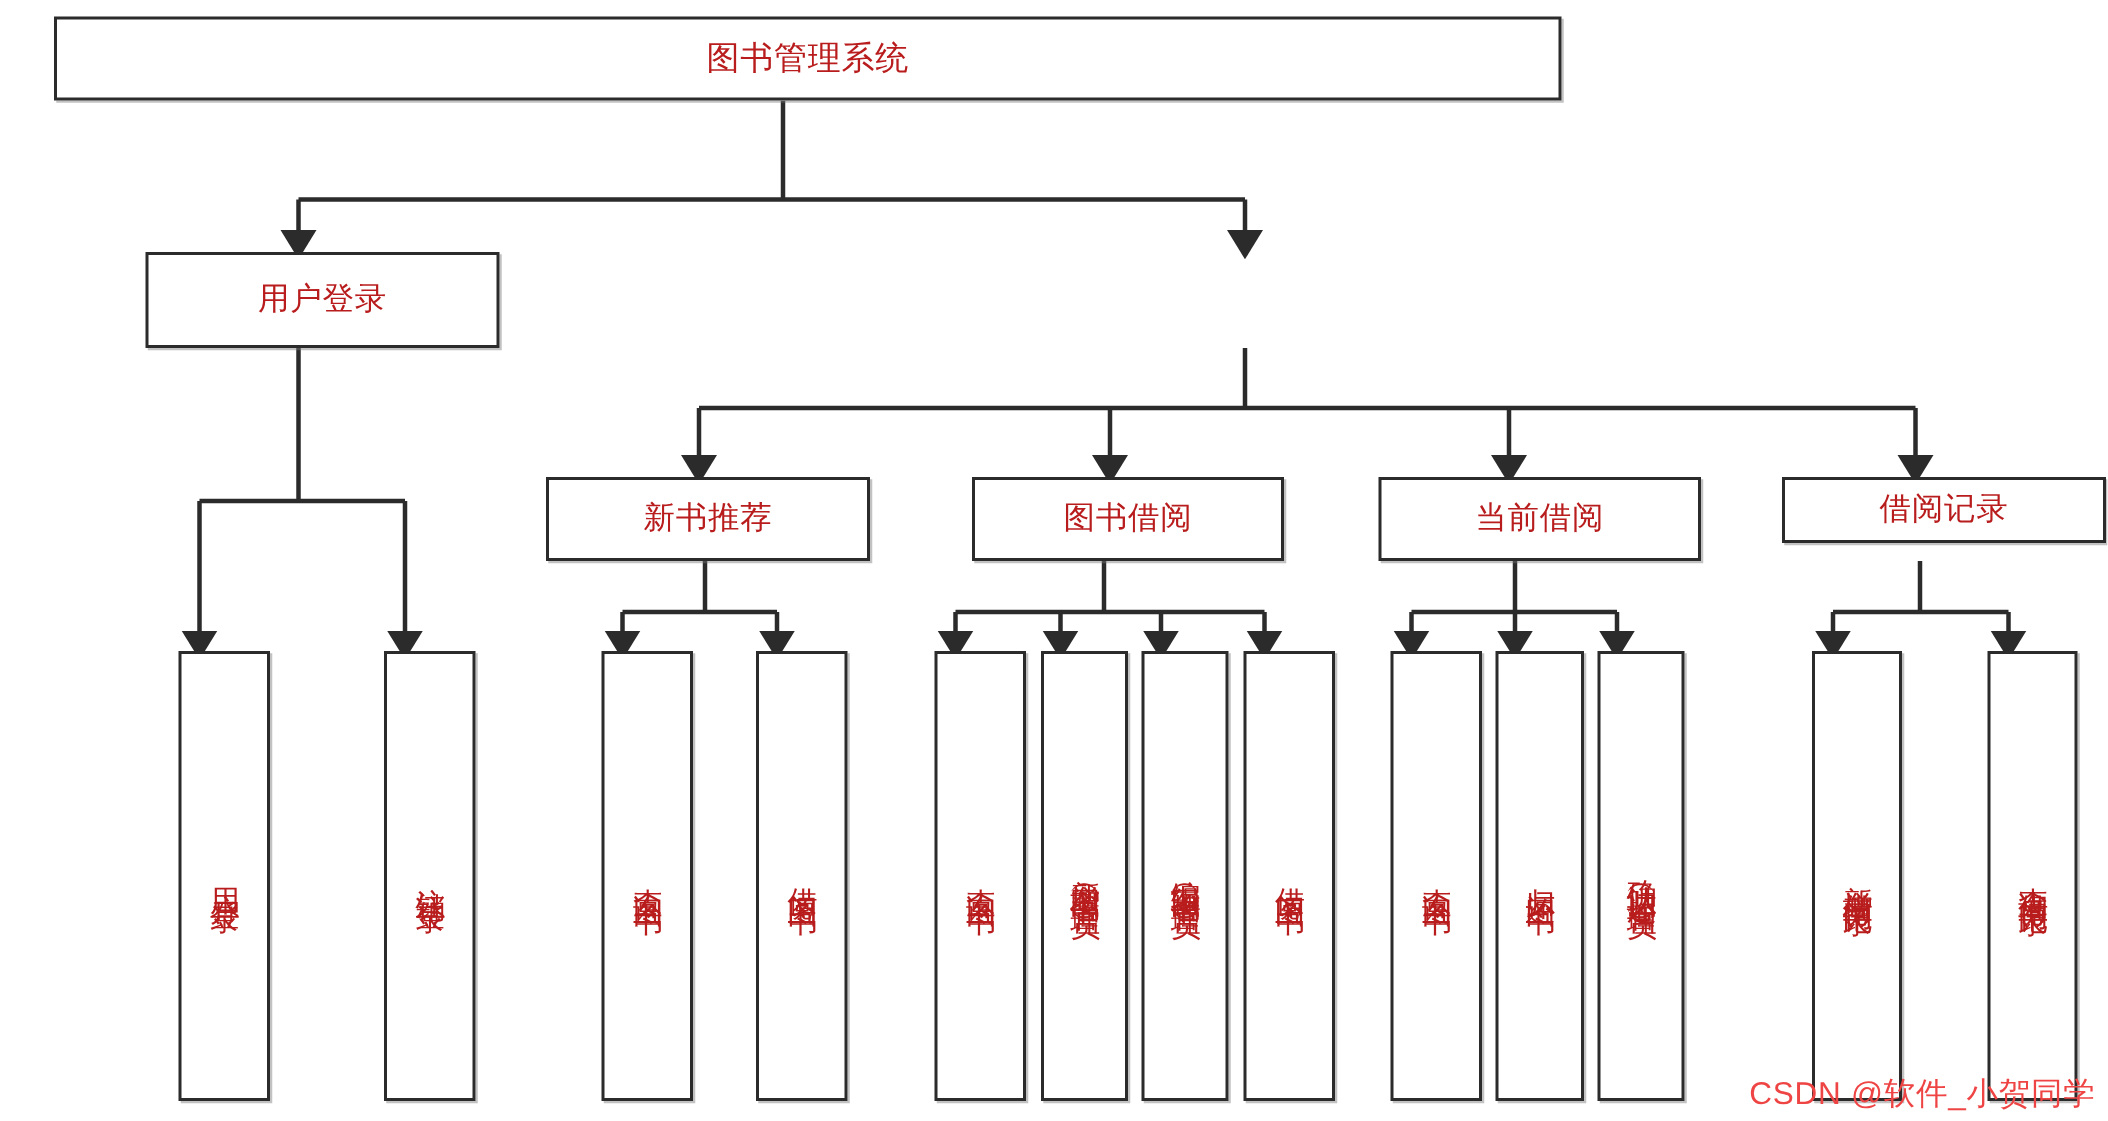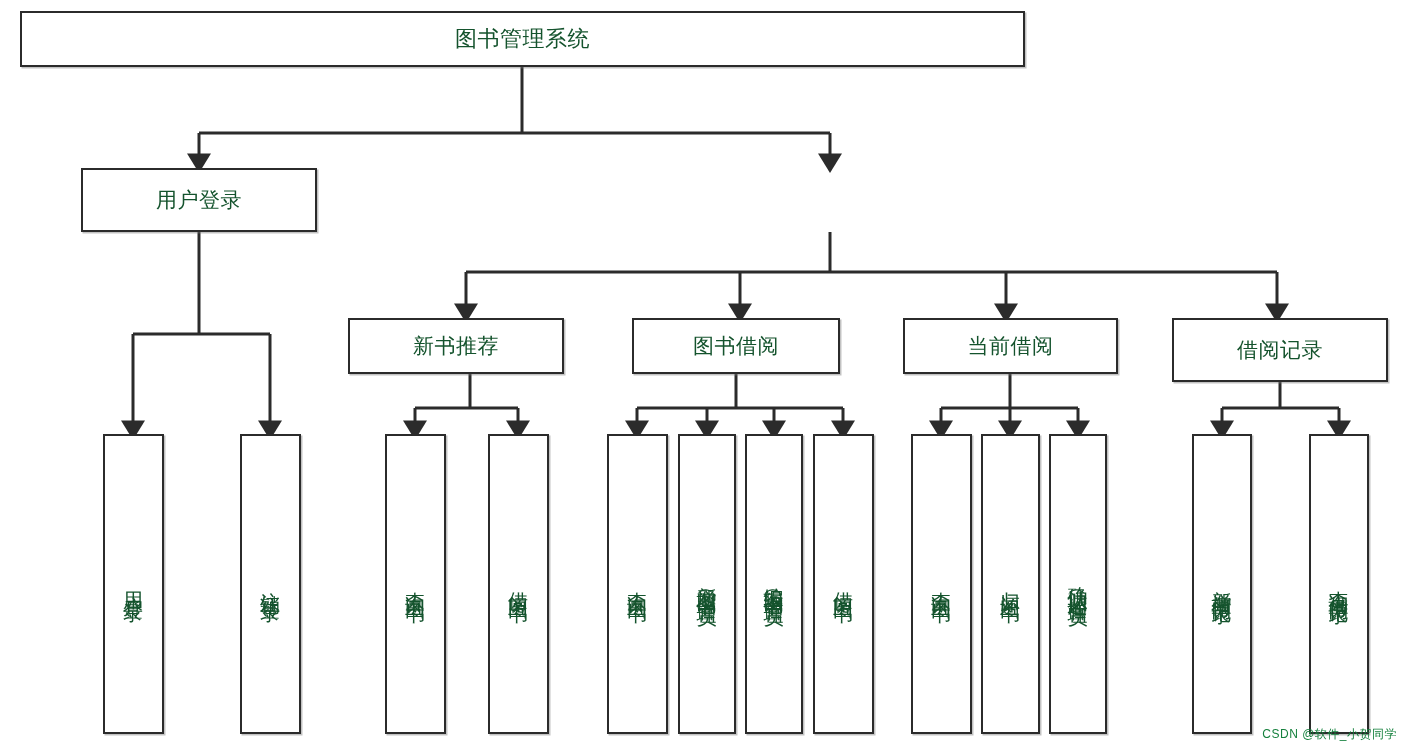--- a/index.html
+++ b/index.html
@@ -24,26 +24,27 @@
     top: 0;
     width: 1405px;
     height: 747px;
     pointer-events: none;
   }
   .node {
     position: absolute;
     box-sizing: border-box;
     border: 2.5px solid #2b2b2b;
     background: #ffffff;
-    color: #14532d;
+    color: #b91c1c;
     display: flex;
     align-items: center;
     justify-content: center;
     text-align: center;
     box-shadow: 1.5px 1.5px 0 rgba(120,120,120,0.45);
+    margin-left: 16px;
   }
   .node .label {
     font-size: 21px;
     line-height: 1.12;
     letter-spacing: 0.5px;
     white-space: nowrap;
   }
   .node.vertical {
     align-items: center;
     justify-content: center;
@@ -57,22 +58,22 @@
     line-height: 1;
   }
   .node.vertical.tall .label {
     letter-spacing: 3px;
   }
   .node.root .label { font-size: 22px; }
   .watermark {
     position: absolute;
     right: 8px;
     bottom: 4px;
-    font-size: 12px;
-    color: #15803d;
+    font-size: 21px;
+    color: #ef4444;
     letter-spacing: 0.5px;
     white-space: nowrap;
     user-select: none;
     margin-left: 46px;
   }
 </style>
 </head>
 <body>
 
 <div id="canvas">
@@ -137,21 +138,21 @@
 
   <div class="node" style="left:348px; top:318px; width:216px; height:56px;">
     <span class="label">新书推荐</span>
   </div>
   <div class="node" style="left:903px; top:318px; width:215px; height:56px;">
     <span class="label">当前借阅</span>
   </div>
   <div class="node" style="left:632px; top:318px; width:208px; height:56px;">
     <span class="label">图书借阅</span>
   </div>
-  <div class="node" style="left:1172px; top:318px; width:216px; height:64px;">
+  <div class="node" style="left:1172px; top:318px; width:216px; height:44px;">
     <span class="label">借阅记录</span>
   </div>
 
   <div class="node vertical" style="left:103px; top:434px; width:61px; height:300px;">
     <span class="label">用户登录</span>
   </div>
   <div class="node vertical" style="left:240px; top:434px; width:61px; height:300px;">
     <span class="label">注销登录</span>
   </div>
 

